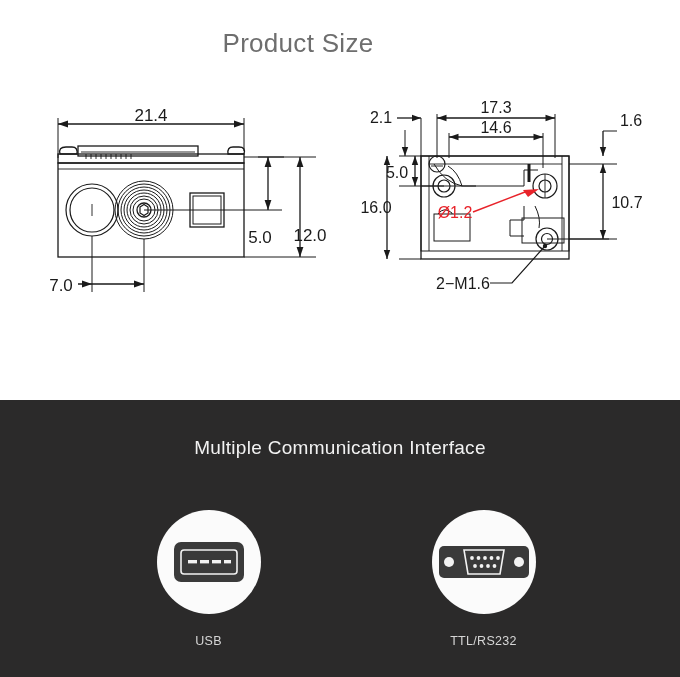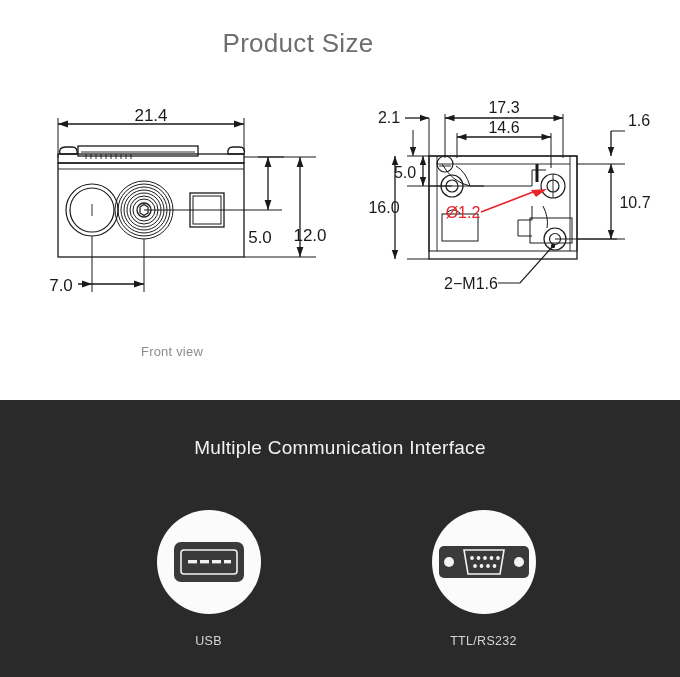--- a/index.html
+++ b/index.html
@@ -24,21 +24,21 @@
     font-weight: 400;
     color: #6e6e6e;
     letter-spacing: .3px;
   }
 
   .drawing {
     position: absolute;
     top: 96px;
   }
   .drawing.front { left: 32px; width: 300px; height: 215px; }
-  .drawing.bottom { left: 367px; width: 300px; height: 215px; }
+  .drawing.bottom { left: 359px; width: 300px; height: 215px; }
 
   .drawing svg { display: block; overflow: visible; }
 
   .view-caption {
     position: absolute;
     top: 344px;
     font-size: 13px;
     color: #8c8c8c;
     letter-spacing: .2px;
   }
@@ -259,21 +259,20 @@
         <text x="272" y="30" text-anchor="middle">1.6</text>
         <text x="38" y="82" text-anchor="middle">5.0</text>
         <text x="17" y="117" text-anchor="middle">16.0</text>
         <text x="268" y="112" text-anchor="middle">10.7</text>
         <text x="104" y="193" text-anchor="middle">2−M1.6</text>
         <text x="96" y="122" text-anchor="middle" fill="#e8232a" font-size="16">Ø1.2</text>
       </g>
     </svg>
   </div>
 
-  <div class="view-caption front">Front view</div>
 </div>
 
 <div class="comm-section">
 
   <div class="comm-title">Multiple Communication Interface</div>
 
   <div class="ports">
 
     <div class="port">
       <div class="port-disc">

